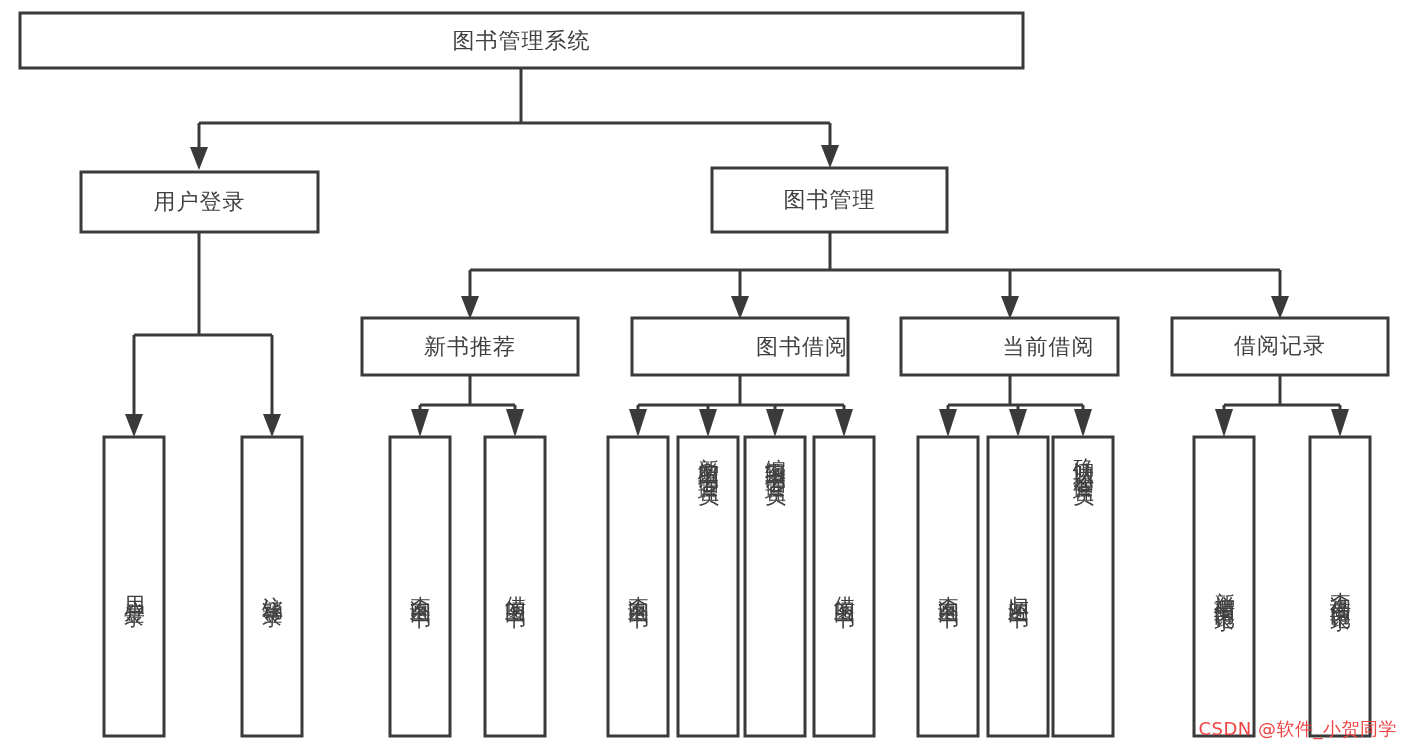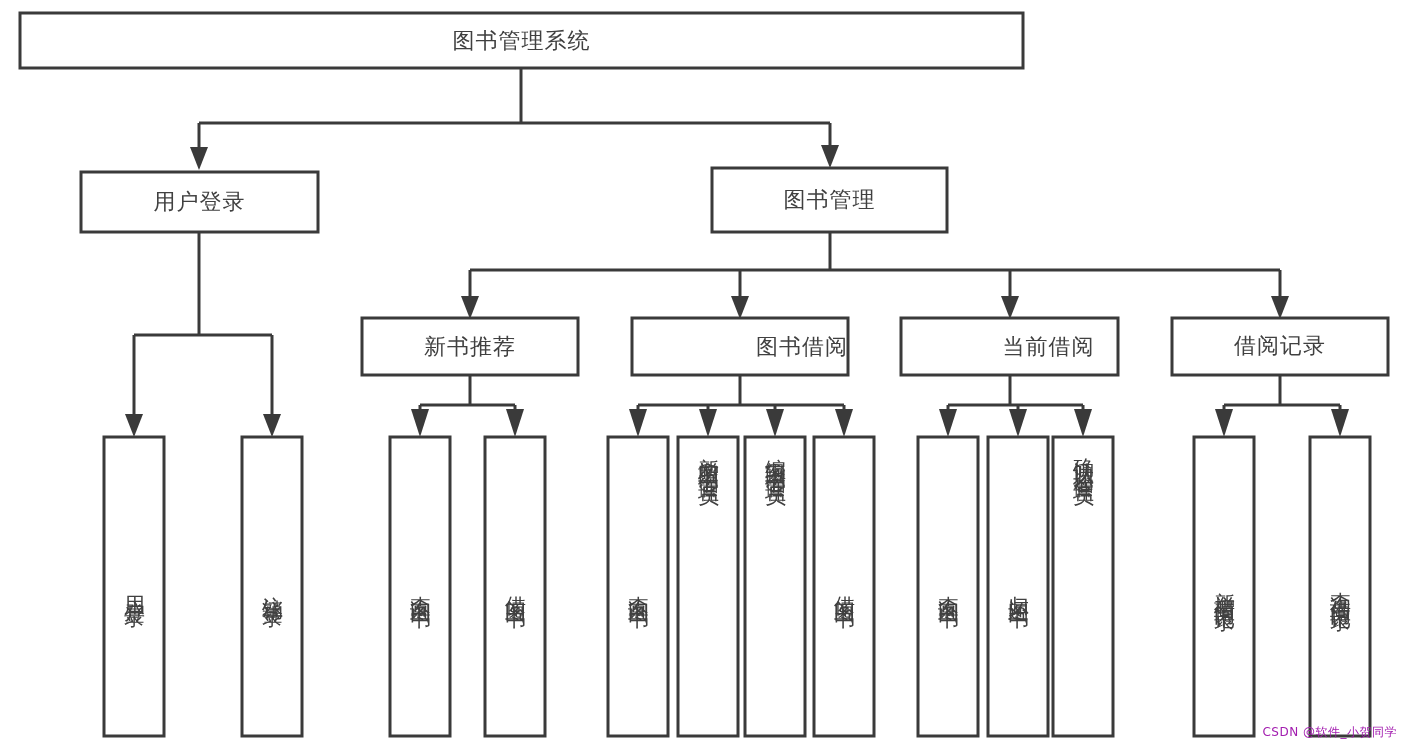--- a/index.html
+++ b/index.html
@@ -71,22 +71,22 @@
     font-size: 22px;
     color: #404040;
     letter-spacing: 1px;
     white-space: nowrap;
   }
   #watermark {
     position: absolute;
     right: 8px;
     bottom: 6px;
     font-family: "DejaVu Sans", "Liberation Sans", sans-serif;
-    font-size: 12px;
-    color: #a21caf;
+    font-size: 18px;
+    color: #ef4444;
     white-space: nowrap;
     letter-spacing: 0.5px;
   }
 </style>
 </head>
 <body>
 
 <div id="diagram-root">
 
   <svg class="flow" viewBox="0 0 1405 747">

